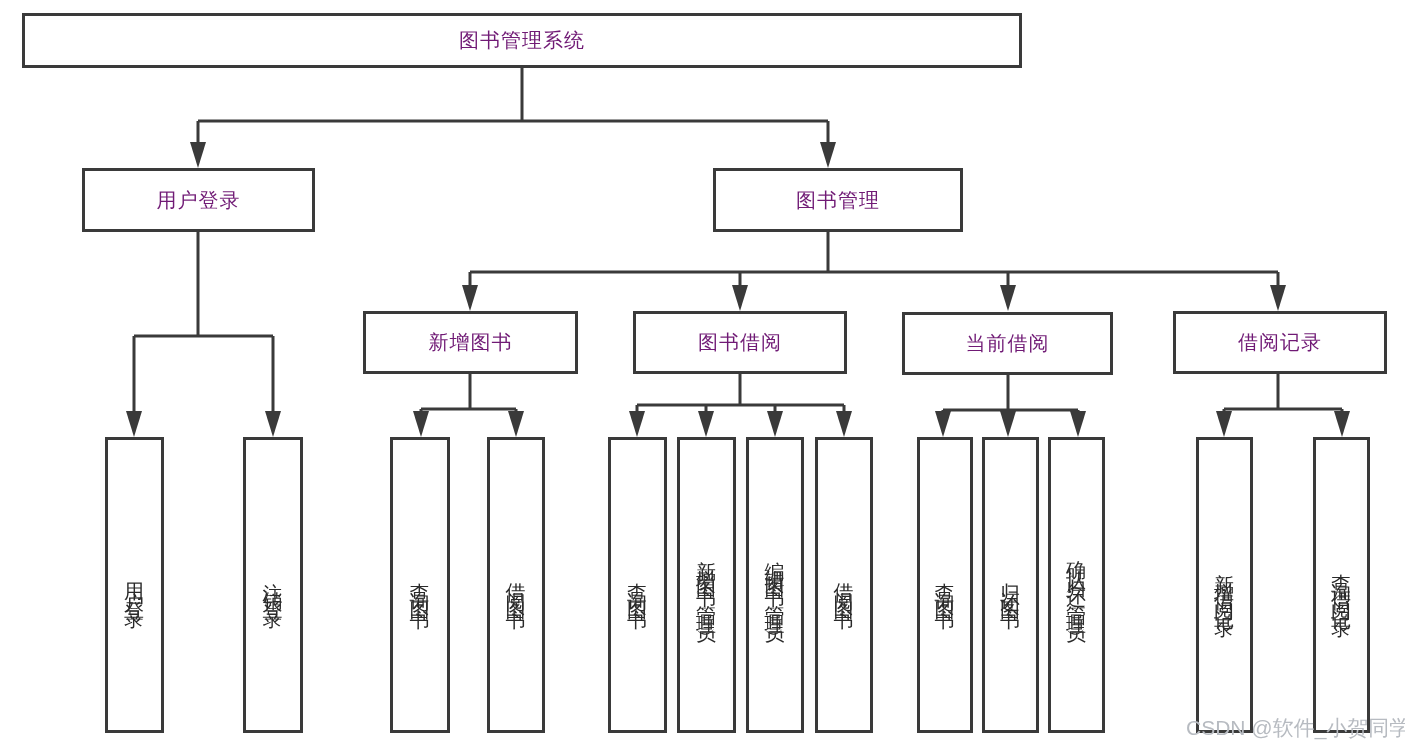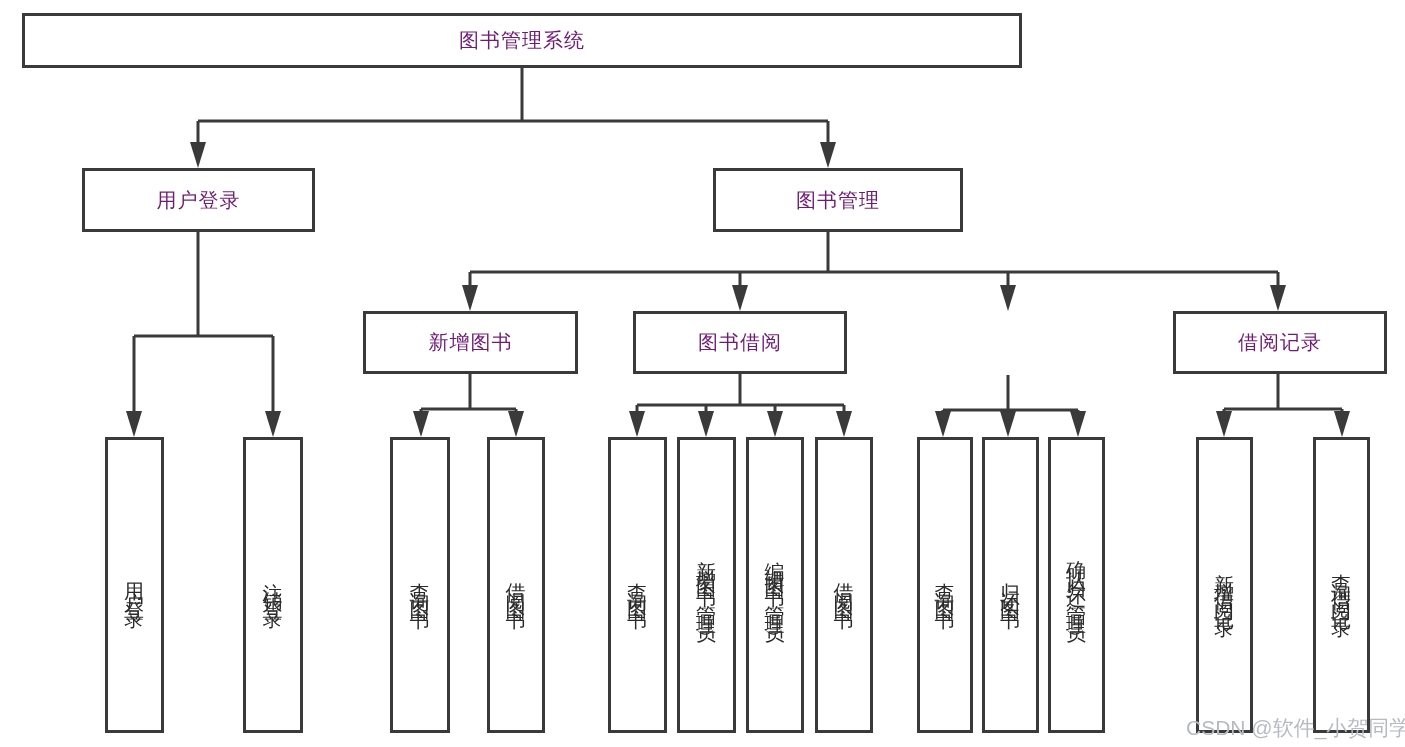--- a/index.html
+++ b/index.html
@@ -114,20 +114,23 @@
   <div class="node" style="left:713px; top:168px; width:250px; height:64px;">
     <span>图书管理</span>
   </div>
 
   <div class="node" style="left:363px; top:311px; width:215px; height:63px;">
     <span>新增图书</span>
   </div>
   <div class="node" style="left:633px; top:311px; width:214px; height:63px;">
     <span>图书借阅</span>
   </div>
+  <div class="node" style="left:902px; top:312px; width:211px; height:63px;">
+    <span>当前借阅</span>
+  </div>
   <div class="node" style="left:1173px; top:311px; width:214px; height:63px;align-items:center;">
     <span>借阅记录</span>
   </div>
 
   <div class="leaf" style="left:105px; width:59px;">
     <span class="vtext">用户登录</span>
   </div>
   <div class="leaf" style="left:243px; width:60px;">
     <span class="vtext">注销登录</span>
   </div>

